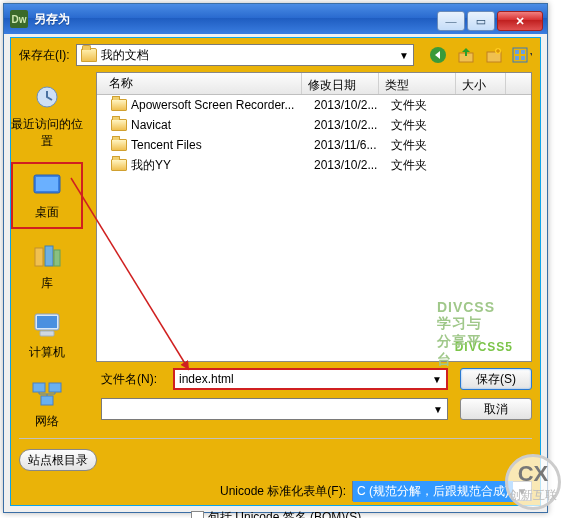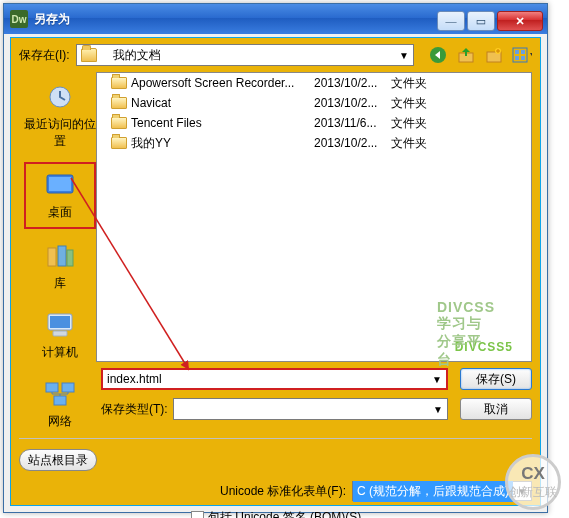--- a/index.html
+++ b/index.html
@@ -7,29 +7,29 @@
 .window { position: absolute; left: 3px; top: 3px; width: 545px; height: 510px; border: 1px solid #3a6ea5; background: #f0f0f0; box-shadow: 0 0 6px rgba(0,0,0,.3); }
 .titlebar { height: 30px; background: linear-gradient(#4a8ce5, #2a6bd0 45%, #1e5cc0 46%, #3a7de0); display: flex; align-items: center; padding: 0 2px; }
 .titlebar .app-icon { width: 18px; height: 18px; background: #3a6a2a; color: #cfe8b0; font-weight: bold; font-size: 10px; display: flex; align-items: center; justify-content: center; border-radius: 2px; margin: 0 6px 0 4px; }
 .titlebar .title { color: #fff; font-weight: bold; flex: 1; text-shadow: 0 1px 1px rgba(0,0,0,.3); }
 .titlebar .wbtns { display: flex; }
 .titlebar .wbtn { width: 28px; height: 20px; margin: 4px 2px 0 0; background: linear-gradient(#e9f2fd, #c5ddf8); border: 1px solid #6b8bb8; border-radius: 3px; display: flex; align-items: center; justify-content: center; font-family: Tahoma; font-size: 11px; color: #2a4a6a; }
 .titlebar .wbtn.close { width: 46px; background: linear-gradient(#f08080, #d83030 45%, #c02020 46%, #e05050); border-color: #a02020; color: #fff; font-weight: bold; }
 .client { position: absolute; left: 6px; top: 33px; right: 6px; bottom: 6px; background: #eab308; border: 1px solid #0ea5e9; }
 .toprow { display: flex; align-items: center; padding: 6px 8px; }
 .lbl { margin-right: 6px; white-space: nowrap; }
-.combo { height: 22px; border: 1px solid #7a7a7a; background: #fff; display: flex; align-items: center; padding: 0 4px; flex: 1; position: relative; gap: 12px; }
+.combo { height: 22px; border: 1px solid #7a7a7a; background: #fff; display: flex; align-items: center; padding: 0 4px; flex: 1; position: relative; }
 .combo .folder-ico { width: 16px; height: 14px; background: linear-gradient(#fff0b0, #f0c050); border: 1px solid #d0a030; border-radius: 2px 2px 0 0; margin-right: 4px; position: relative; }
 .combo .folder-ico:before { content: ""; position: absolute; top: -4px; left: 0; width: 7px; height: 4px; background: #f0c860; border: 1px solid #d0a030; border-bottom: none; border-radius: 2px 2px 0 0; }
 .combo .arrow { margin-left: auto; font-size: 10px; }
 .tbicons { display: flex; align-items: center; margin-left: 14px; gap: 8px; }
 .tbicons .ico { width: 20px; height: 20px; display: flex; align-items: center; justify-content: center; font-size: 14px; }
 .ico-back svg, .ico-up svg, .ico-new svg, .ico-view svg { display: block; }
 .midarea { display: flex; height: 290px; }
-.places { width: 85px; display: flex; flex-direction: column; align-items: flex-end; padding-top: 4px; gap: 6px; }
+.places { width: 85px; display: flex; flex-direction: column; align-items: flex-start; padding-top: 4px; gap: 6px; }
 .place { width: 72px; display: flex; flex-direction: column; align-items: center; padding: 6px 0; cursor: default; }
 .place.sel { border: 2px solid #d02020; }
 .place .pico { width: 36px; height: 30px; display: flex; align-items: center; justify-content: center; }
 .place .ptxt { margin-top: 4px; text-align: center; }
 .listpane { flex: 1; border: 1px solid #888; background: #fff; margin-right: 8px; position: relative; display: flex; flex-direction: column; }
 .listhead { display: flex; background: linear-gradient(#fcfcfc, #e8e8e8); border-bottom: 1px solid #bfbfbf; height: 22px; }
 .listhead .col { padding: 4px 6px; border-right: 1px solid #d0d0d0; white-space: nowrap; overflow: hidden; }
 .listbody { flex: 1; overflow: auto; }
 .row { display: flex; height: 20px; align-items: center; margin-left: 6px; }
 .row .cell { padding: 2px 6px; white-space: nowrap; overflow: hidden; }
@@ -54,21 +54,21 @@
 .unirow .lbl3 { margin-right: 6px; }
 .unirow .ufield { flex: 1; max-width: 180px; height: 20px; border: 1px solid #7a7a7a; background: #fff; display: flex; align-items: center; padding: 0; }
 .unirow .ufield .sel { background: #3399ff; color: #fff; padding: 2px 4px; flex: 1; white-space: nowrap; overflow: hidden; }
 .unirow .ufield .arrow { padding: 0 4px; font-size: 10px; }
 .bomrow { padding: 0 8px 6px 180px; display: flex; align-items: center; }
 .bomrow .cbx { width: 13px; height: 13px; border: 1px solid #888; background: #fff; margin-right: 4px; }
 .watermark { position: absolute; right: 18px; bottom: 4px; font-family: Arial; font-weight: bold; font-size: 24px; color: #7cc54a; letter-spacing: 1px; pointer-events: none; }
 .watermark-sub { position: absolute; right: 18px; bottom: -12px; font-size: 14px; color: #a0c88a; letter-spacing: 1px; }
 .arrow-line { position: absolute; pointer-events: none; }
 .ext-watermark { position: absolute; right: 8px; bottom: 8px; width: 56px; height: 56px; border: 3px solid #ccc; border-radius: 50%; display: flex; flex-direction: column; align-items: center; justify-content: center; color: #bbb; font-size: 9px; background: rgba(255,255,255,.7); pointer-events: none; }
-.ext-watermark .cx { font-size: 17px; font-weight: bold; font-family: Arial; color: #777; }
+.ext-watermark .cx { font-size: 22px; font-weight: bold; font-family: Arial; color: #777; }
 </style>
 </head>
 <body>
 
 <div class="window">
   <div class="titlebar">
     <div class="app-icon">Dw</div>
     <div class="title">另存为</div>
     <div class="wbtns">
       <div class="wbtn">—</div>
@@ -165,20 +165,26 @@
                 <rect x="19" y="3" width="12" height="9" fill="#6ab0f0" stroke="#4a80c0"></rect>
                 <rect x="11" y="16" width="12" height="9" fill="#6ab0f0" stroke="#4a80c0"></rect>
                 <path d="M9 12 L9 14 L25 14 L25 12 M17 14 L17 16" stroke="#4a80c0" fill="none"></path>
               </svg>
             </div>
           <div class="ptxt">网络</div>
         </div>
       </div>
 
       <div class="listpane">
+        <div class="listhead">
+          <div class="col col-name" style="padding-left:12px">名称</div>
+          <div class="col col-date">修改日期</div>
+          <div class="col col-type">类型</div>
+          <div class="col col-size">大小</div>
+        </div>
         <div class="listbody" id="listbody">
             <div class="row">
               <div class="cell col-name">
                 <span class="fico"></span>
                 <span>Apowersoft Screen Recorder...</span>
               </div>
               <div class="cell col-date">2013/10/2...</div>
               <div class="cell col-type">文件夹</div>
               <div class="cell col-size"></div>
             </div>
@@ -212,28 +218,28 @@
           </div>
         <div class="watermark">
           <span>DIVCSS5</span>
           <div class="watermark-sub">DIVCSS学习与分享平台</div>
         </div>
       </div>
     </div>
 
     <div class="bottomrows">
       <div class="formrow">
+        <span class="lbl2">文件名(N):</span>
         <div class="field redbox">
           <span>index.html</span>
           <span class="arrow">▼</span>
         </div>
         <div class="btn default">保存(S)</div>
       </div>
       <div class="formrow">
-        <span class="lbl2">保存类型(T):</span>
         <div class="field">
           <span class="arrow">▼</span>
         </div>
         <div class="btn">取消</div>
       </div>
     </div>
 
     <div class="hsepwrap">
         <div class="hsep"></div>
       </div>

